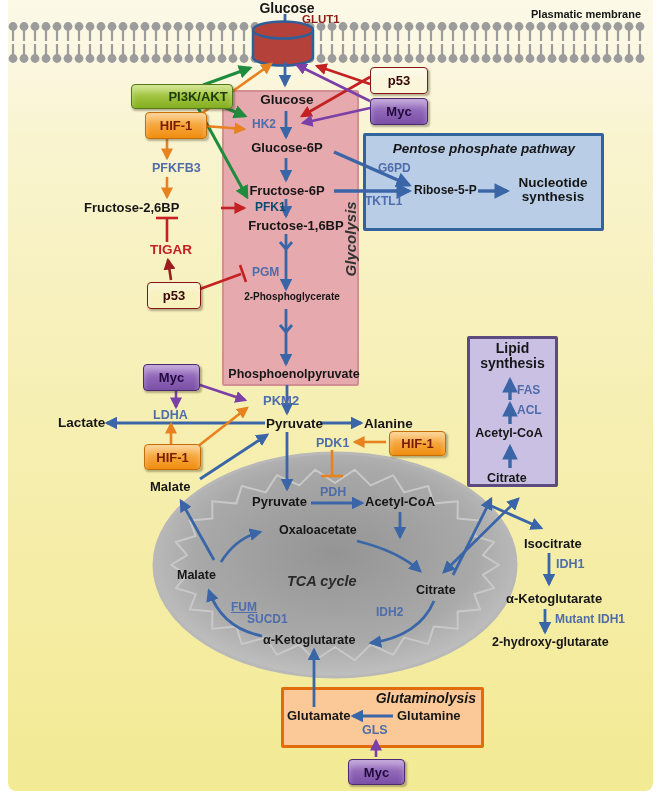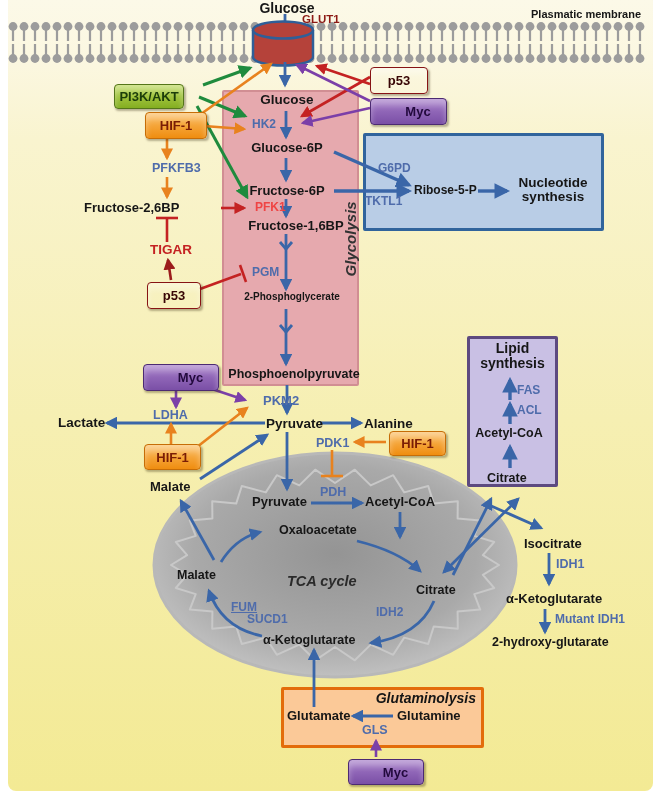--- a/index.html
+++ b/index.html
@@ -17,21 +17,21 @@
   .lbl{position:absolute;z-index:3;font-weight:bold;color:#161616;font-size:13px;line-height:1.05;white-space:nowrap;}
   .c{text-align:center;}
   .enz{color:#4f6cab;font-size:12px;}
   .wrap{white-space:normal;}
   .fbox{position:absolute;z-index:3;display:flex;align-items:center;justify-content:center;
         border-radius:4px;font-weight:bold;font-size:13px;
         box-shadow:1.5px 2px 2px rgba(60,50,20,.35), inset 0 6px 6px rgba(255,255,255,.35);}
   .fb-green{background:linear-gradient(180deg,#bcd85b,#84ae21);border:1.5px solid #55761a;color:#1c3d0a;}
   .fb-orange{background:linear-gradient(180deg,#fbbd62,#ef8d10);border:1.5px solid #c66d07;color:#7a1d05;}
   .fb-red{background:linear-gradient(180deg,#e express05656,#bf2424);border:1.5px solid #871414;color:#380606;}
-  .fb-purple{background:linear-gradient(180deg,#a57cc8,#7a4fa6);border:1.5px solid #4c2a72;color:#22093d;padding-left:19px;}
+  .fb-purple{background:linear-gradient(180deg,#a57cc8,#7a4fa6);border:1.5px solid #4c2a72;color:#22093d;}
 </style>
 </head>
 <body>
 
 <div id="scene">
   <div id="cell-bg"></div>
 
   <div class="rbox" id="glycolysis-box"></div>
   <div class="rbox" id="ppp-box"></div>
   <div class="rbox" id="lipid-box"></div>
@@ -384,21 +384,21 @@
 
     <g stroke="#7b3fa8" stroke-width="2.6" fill="none">
       <line x1="370" y1="108" x2="303" y2="123" marker-end="url(#mP)"></line>
       <line x1="370" y1="101" x2="297" y2="65" marker-end="url(#mP)"></line>
       <line x1="176" y1="391" x2="176" y2="407" marker-end="url(#mP)"></line>
       <line x1="197" y1="384" x2="245" y2="400" marker-end="url(#mP)"></line>
       <line x1="376" y1="757" x2="376" y2="741" marker-end="url(#mP)"></line>
     </g>
   </svg>
 
-  <div class="fbox fb-green" style="left:114px;top:84px;width:68px;height:23px;">
+  <div class="fbox fb-green" style="left:131px;top:84px;width:68px;height:23px;padding-left:32px;">
       <span>PI3K/AKT</span>
     </div>
   <div class="fbox fb-orange" style="left:145px;top:112px;width:60px;height:25px;">
       <span>HIF-1</span>
     </div>
   <div class="fbox fb-red" style="left:370px;top:67px;width:56px;height:25px;">
       <span>p53</span>
     </div>
   <div class="fbox fb-purple" style="left:370px;top:98px;width:56px;height:25px;">
       <span>Myc</span>
@@ -420,31 +420,32 @@
     </div>
 
   <div class="lbl c" style="left:252px;top:1px;width:70px;font-size:14px;">Glucose</div>
   <div class="lbl" style="left:302px;top:13px;width:46px;font-size:11.5px;color:#8c1a15;">GLUT1</div>
   <div class="lbl" style="left:531px;top:9px;width:110px;font-size:11px;font-weight:600;">Plasmatic membrane</div>
 
   <div class="lbl c" style="left:250px;top:93px;width:74px;font-size:13.5px;">Glucose</div>
   <div class="lbl enz" style="left:252px;top:118px;width:40px;">HK2</div>
   <div class="lbl c" style="left:248px;top:141px;width:78px;">Glucose-6P</div>
   <div class="lbl c" style="left:247px;top:184px;width:80px;">Fructose-6P</div>
-  <div class="lbl enz" style="left:255px;top:201px;width:40px;color:#ef4444;">PFK1</div>
+  <div class="lbl enz" style="left:255px;top:201px;width:40px;color:#0c4a6e;">PFK1</div>
   <div class="lbl c" style="left:240px;top:219px;width:112px;">Fructose-1,6BP</div>
   <div class="lbl enz" style="left:252px;top:266px;width:36px;">PGM</div>
   <div class="lbl c" style="left:226px;top:292px;width:132px;font-size:10px;">2-Phosphoglycerate</div>
   <div class="lbl c" style="left:228px;top:368px;width:132px;font-size:12.5px;">Phosphoenolpyruvate</div>
   <div class="lbl c" style="left:291px;top:231px;width:120px;font-size:15px;font-style:italic;color:#333;transform:rotate(-90deg);">Glycolysis</div>
 
   <div class="lbl enz" style="left:143px;top:162px;width:54px;font-size:12.5px;padding-left:9px;">PFKFB3</div>
   <div class="lbl" style="left:84px;top:201px;width:130px;">Fructose-2,6BP</div>
   <div class="lbl" style="left:150px;top:243px;width:52px;font-size:13.5px;color:#c42222;">TIGAR</div>
 
+  <div class="lbl c" style="left:373px;top:142px;width:222px;font-size:13.5px;font-style:italic;">Pentose phosphate pathway</div>
   <div class="lbl enz" style="left:378px;top:162px;width:42px;">G6PD</div>
   <div class="lbl enz" style="left:365px;top:195px;width:46px;">TKTL1</div>
   <div class="lbl" style="left:414px;top:184px;width:66px;font-size:12px;">Ribose-5-P</div>
   <div class="lbl c wrap" style="left:509px;top:176px;width:88px;font-size:13.5px;">Nucleotide synthesis</div>
 
   <div class="lbl enz" style="left:247px;top:394px;width:44px;font-size:13px;padding-left:16px;">PKM2</div>
   <div class="lbl enz" style="left:153px;top:409px;width:42px;font-size:12.5px;">LDHA</div>
   <div class="lbl" style="left:58px;top:416px;width:52px;font-size:13.5px;">Lactate</div>
   <div class="lbl" style="left:266px;top:417px;width:58px;font-size:13.5px;">Pyruvate</div>
   <div class="lbl" style="left:364px;top:417px;width:54px;font-size:13.5px;">Alanine</div>

